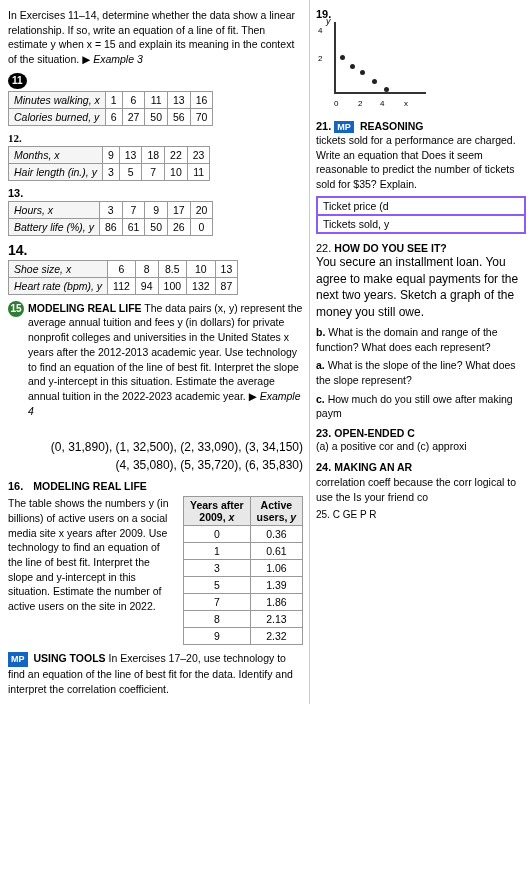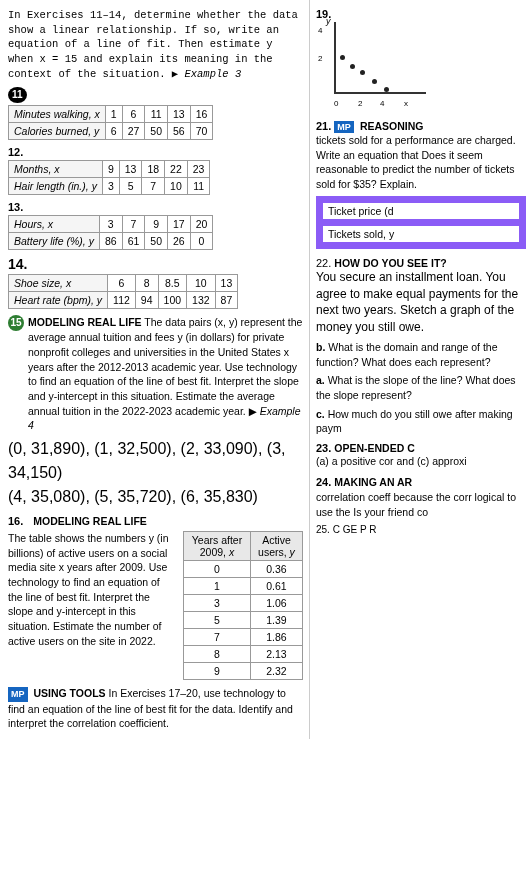--- a/index.html
+++ b/index.html
@@ -21,21 +21,20 @@
       border-right: 1px solid #ccc;
     }
     .right-col {
       width: 222px;
       padding: 8px 6px;
     }
     .intro-text {
       font-size: 10.5px;
       line-height: 1.4;
       margin-bottom: 6px;
-      font-family: Liberation Mono, monospace;
     }
     .exercise-block {
       margin-bottom: 6px;
     }
     .exercise-num {
       display: inline-block;
       background: #000;
       color: #fff;
       font-weight: bold;
       font-size: 10px;
@@ -81,23 +80,24 @@
     }
     .ex-header {
       display: flex;
       align-items: flex-start;
       margin-bottom: 2px;
     }
     .modeling-block {
       margin-bottom: 6px;
     }
     .data-pairs {
-      font-size: 16px;
-      margin-top: 4px;
+      font-size: 12px;
+      margin-top: 20px;
       line-height: 1.5;
+      text-align: right;
     }
     .ex16-layout {
       display: flex;
       gap: 6px;
       margin-top: 2px;
     }
     .ex16-text {
       font-size: 10.5px;
       line-height: 1.4;
       flex: 1;
@@ -107,21 +107,21 @@
       font-size: 10.5px;
       min-width: 120px;
     }
     table.ex16-table td, table.ex16-table th {
       border: 1px solid #999;
       padding: 2px 5px;
       text-align: center;
     }
     table.ex16-table th {
       background: #e8e8e8;
-      font-weight: normal;
+      font-weight: bold;
     }
     .mp-badge {
       display: inline-block;
       background: #1565c0;
       color: #fff;
       font-weight: bold;
       font-size: 9px;
       padding: 1px 3px;
       margin-right: 3px;
     }
@@ -145,21 +145,21 @@
       font-size: 10.5px;
       line-height: 1.4;
     }
     .ticket-table {
       border-collapse: collapse;
       font-size: 10.5px;
       margin-top: 4px;
       width: 100%;
     }
     .ticket-table td {
-      border: 7px solid #8b5cf6;
+      border: 2px solid #8b5cf6;
       padding: 2px 5px;
       text-align: left;
     }
     .howdo-block {
       margin-top: 6px;
     }
     .howdo-num {
       font-weight: normal;
       font-size: 11px;
     }
@@ -230,21 +230,21 @@
           <td>50</td>
           <td>56</td>
           <td>70</td>
         </tr>
       </tbody>
         </table>
     </div>
 
     <div class="exercise-block">
       <div class="ex-header">
-        <span style="font-weight:bold;font-size:11px;margin-right:4px;">12.</span>
+        <span style="font-weight:bold;font-size:11px;margin-right:4px;font-family:Liberation Serif, serif;">12.</span>
       </div>
       <table class="data-table">
         <tbody>
             <tr>
           <td>Months, <i>x</i></td>
           <td>9</td>
           <td>13</td>
           <td>18</td>
           <td>22</td>
           <td>23</td>

